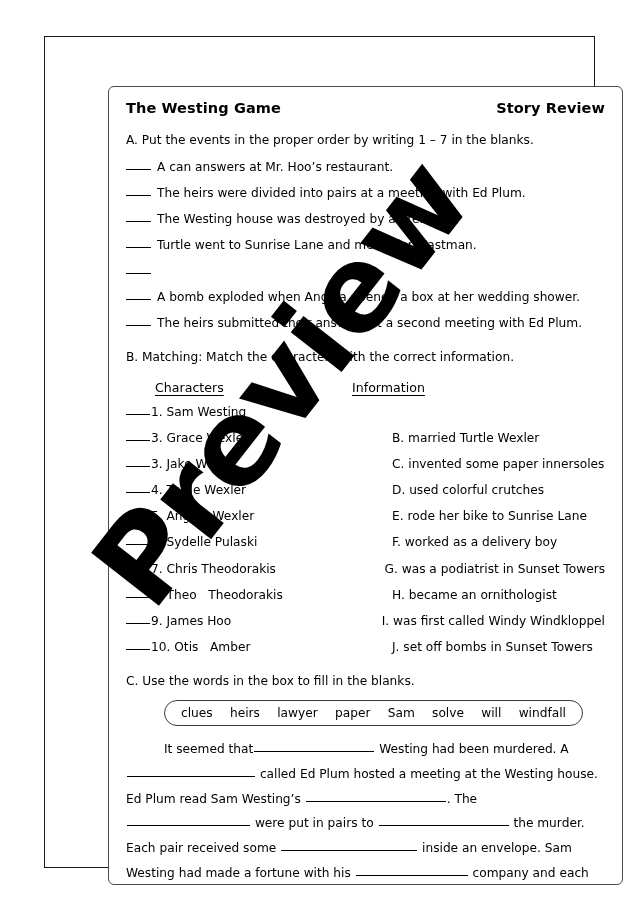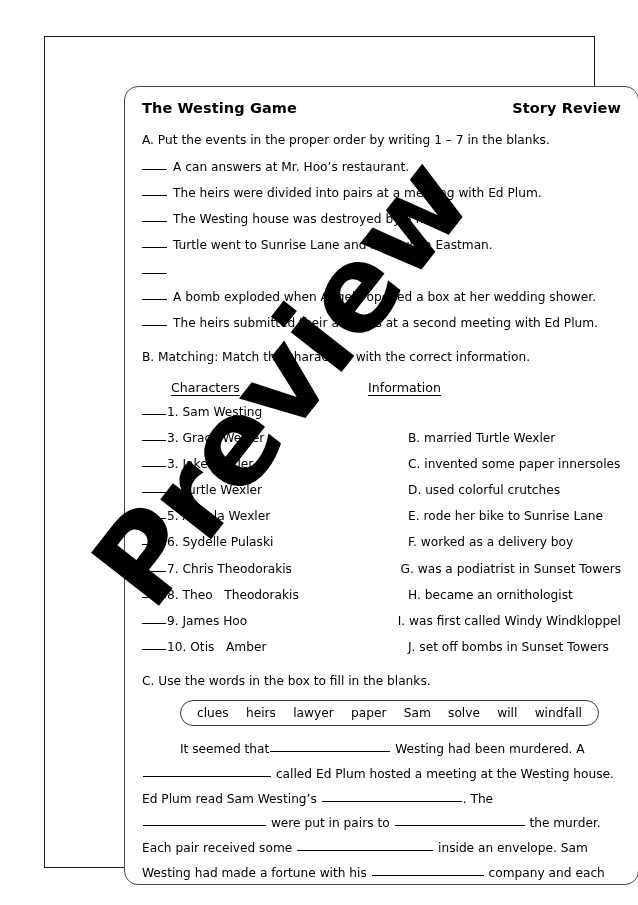--- a/index.html
+++ b/index.html
@@ -24,26 +24,26 @@
     width: 551px;
     height: 832px;
     border: 1px solid #1a1a1a;
     box-sizing: border-box;
     background: #ffffff;
   }
 
   
   #worksheet-card {
     position: absolute;
-    left: 79px;
+    left: 63px;
     top: 49px;
     width: 515px;
     height: 799px;
     border: 1px solid #4a4a4a;
-    border-radius: 14px;
+    border-radius: 6px;
     box-sizing: border-box;
     background: #ffffff;
     overflow: hidden;
   }
 
   .card-inner {
     position: absolute;
     left: 0; top: 0; right: 0; bottom: 0;
     padding: 13px 17px 0 17px;
     box-sizing: border-box;

